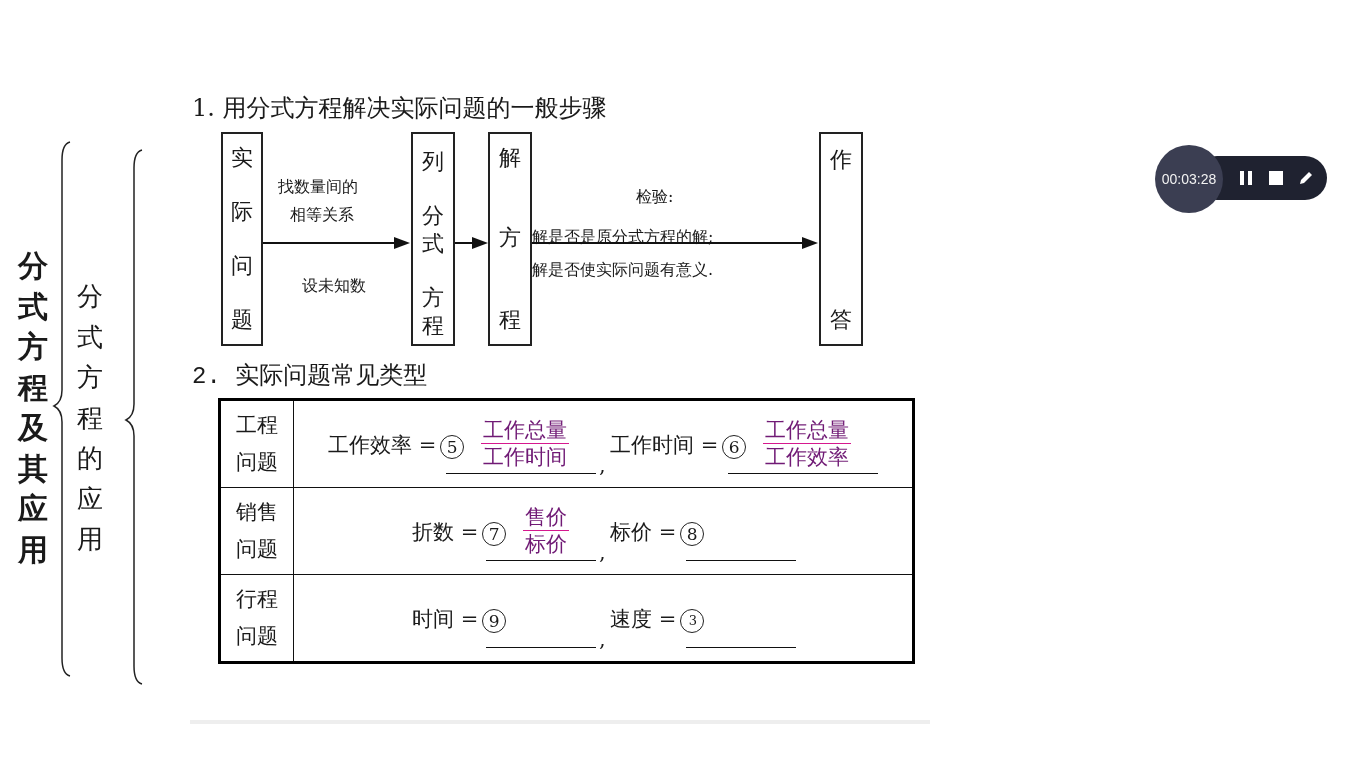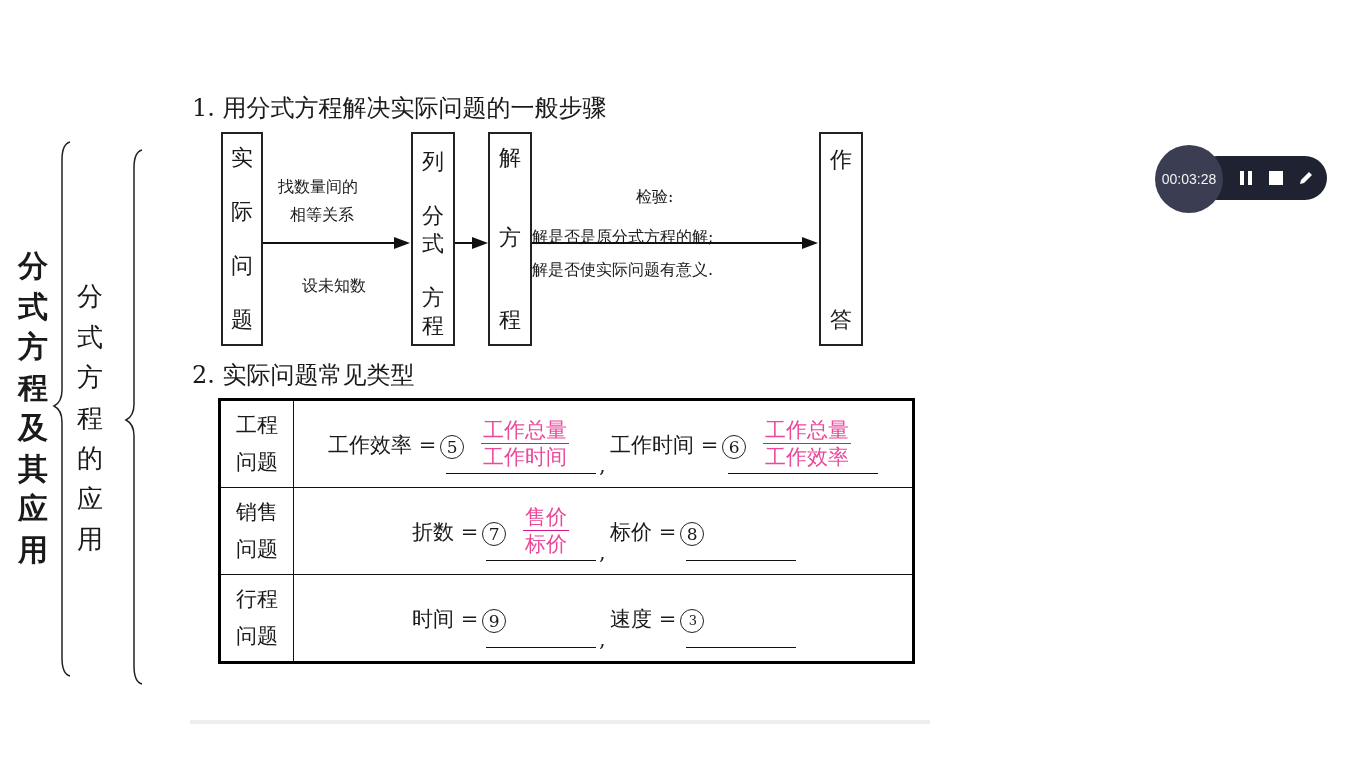--- a/index.html
+++ b/index.html
@@ -21,21 +21,21 @@
     table.types {
       position: absolute; left: 218px; top: 398px; width: 697px; border-collapse: collapse;
       border: 3px solid #000; font-family: "DejaVu Sans", sans-serif; background: #fff;
     }
     table.types td, table.types th { border: 1.5px solid #111; padding: 0; }
     table.types th { font-weight: normal; font-size: 21px; height: 60px; }
     .type-cell { width: 72px; text-align: center; font-size: 21px; line-height: 37px; }
     .rel-cell { position: relative; height: 86px; font-family: "DejaVu Serif", serif; font-size: 21px; }
     .rel { position: absolute; white-space: nowrap; font-size: 21px; }
     .circ { display: inline-block; width: 22px; height: 22px; border: 1.5px solid #222; border-radius: 50%; text-align: center; line-height: 22px; font-size: 17px; vertical-align: middle; margin-left: 4px; }
-    .frac { position: absolute; display: flex; flex-direction: column; align-items: center; color: #ec4899; font-size: 21px; line-height: 26px; }
+    .frac { position: absolute; display: flex; flex-direction: column; align-items: center; color: #701a75; font-size: 21px; line-height: 26px; }
     .frac .num { border-bottom: 1.5px solid #d6188f; padding: 0 2px; }
     .blank { position: absolute; height: 0; border-top: 1.5px solid #111; }
     .comma { position: absolute; font-size: 21px; }
     .recorder {
       position: absolute; left: 1155px; top: 145px; width: 172px; height: 68px;
     }
     .rec-pill { position: absolute; left: 40px; top: 11px; width: 132px; height: 44px; background: #1f2230; border-radius: 22px; }
     .rec-circle { position: absolute; left: 0; top: 0; width: 68px; height: 68px; border-radius: 50%; background: #3b3e52; color: #f2f2f2; font-family: "Liberation Sans", sans-serif; font-size: 14px; display: flex; align-items: center; justify-content: center; }
     .rec-btn { position: absolute; top: 24px; width: 18px; height: 18px; display: flex; align-items: center; justify-content: center; cursor: pointer; }
     .bottom-strip { position: absolute; left: 190px; top: 720px; width: 740px; height: 4px; background: #eeeeee; }
@@ -108,21 +108,21 @@
 <div class="label" style="left:532px;top:224px;text-align:center;">解是否是原分式方程的解;</div>
 <div class="arrow-line" style="left:532px;top:242px;width:272px;"></div>
 <div class="arrow-head" style="left:802px;top:237px;"></div>
 <div class="label" style="left:532px;top:257px;">解是否使实际问题有意义.</div>
 
 <div class="box" style="left:819px;top:132px;width:44px;height:214px;">
   <span class="ch" style="top:14px">作</span>
   <span class="ch" style="top:174px">答</span>
 </div>
 
-<div class="abs section-heading" style="left:192px;top:359px;">2. 实际问题常见类型</div>
+<div class="abs section-heading" style="left:192px;top:359px;font-family:Liberation Mono, monospace;">2. 实际问题常见类型</div>
 
 <table class="types">
   <tbody>
   <tr>
     <td class="type-cell">
       <div>工程</div>
       <div>问题</div>
     </td>
     <td class="rel-cell">
       <span class="rel" style="left:34px;top:30px;"><span>工作效率 =</span><span class="circ">5</span></span>

